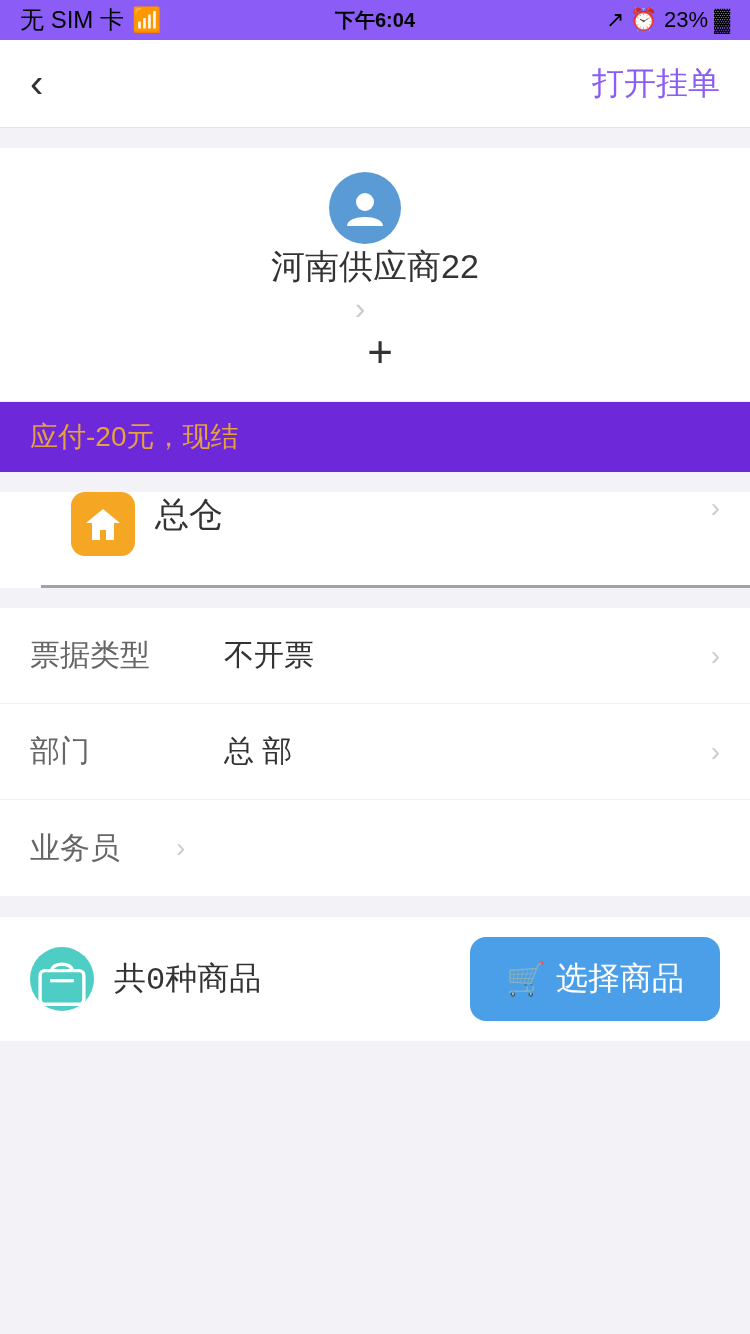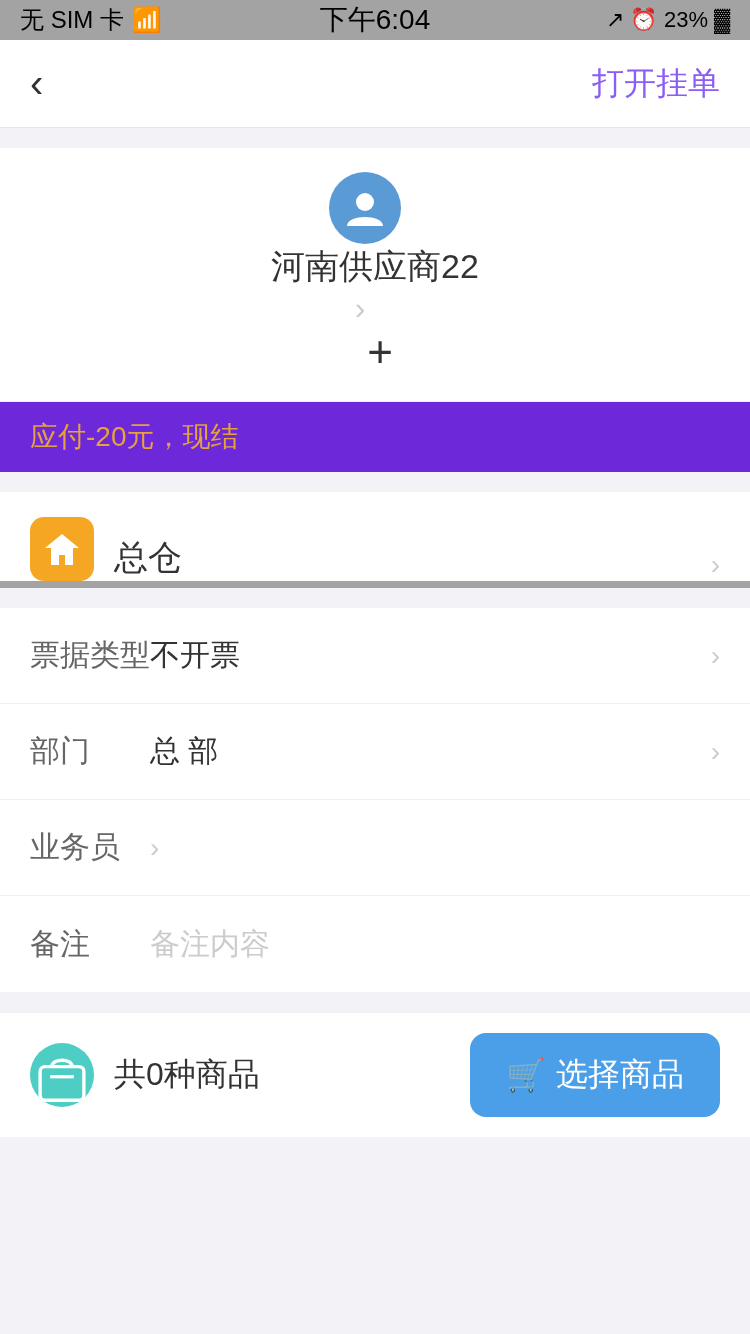--- a/index.html
+++ b/index.html
@@ -10,31 +10,31 @@
       min-height: 1334px;
       font-family: -apple-system, "PingFang SC", "Helvetica Neue", sans-serif;
       background: #f2f2f7;
       font-size: 32px;
       color: #333;
     }
 
     
     .status-bar {
       height: 40px;
-      background: #a3a3a3;
+      background: #8b5cf6;
       display: flex;
       align-items: center;
       justify-content: space-between;
       padding: 16px 20px;
       font-size: 24px;
       font-weight: 500;
       color: #000;
     }
     .status-left { display: flex; align-items: center; gap: 8px; }
-    .status-center { position: absolute; left: 50%; transform: translateX(-50%); font-size: 28px; font-weight: 400; }
+    .status-center { position: absolute; left: 50%; transform: translateX(-50%); font-size: 20px; font-weight: 700; }
     .status-right { display: flex; align-items: center; gap: 6px; font-size: 22px; }
 
     
     .nav-bar {
       height: 88px;
       background: #fff;
       display: flex;
       align-items: center;
       justify-content: space-between;
       padding: 0 30px;
@@ -115,20 +115,21 @@
 
     
     .form-row {
       display: flex;
       align-items: center;
       padding: 0 30px;
       height: 96px;
       background: #fff;
       border-bottom: 1px solid #f0f0f0;
       cursor: pointer;
+      gap: 26px;
     }
     .form-row:last-child {
       border-bottom: none;
     }
     .form-icon {
       width: 64px;
       height: 64px;
       background: #f5a623;
       border-radius: 14px;
       display: flex;
@@ -141,38 +142,40 @@
     .form-label {
       font-size: 30px;
       color: #666;
       width: 120px;
       flex-shrink: 0;
     }
     .form-value {
       flex: 1;
       font-size: 30px;
       color: #333;
+      margin-left: 48px;
     }
     .form-value.placeholder {
       color: #ccc;
     }
     .form-chevron {
       color: #ccc;
       font-size: 28px;
     }
 
     
     .warehouse-row {
       display: flex;
-      align-items: flex-end;
+      align-items: flex-start;
       padding: 0 30px;
       height: 96px;
       background: #fff;
-      border-bottom: 7px solid #a3a3a3;
-      cursor: pointer;
+      border-bottom: 3px solid #a3a3a3;
+      cursor: pointer;
+      margin-left: 41px;
     }
 
     
     .collapse-row {
       height: 80px;
       background: #fff;
       display: flex;
       align-items: center;
       justify-content: center;
       border-top: 1px solid #f0f0f0;
@@ -199,20 +202,21 @@
       display: flex;
       align-items: center;
       justify-content: center;
       margin-right: 20px;
       flex-shrink: 0;
     }
     .product-count {
       flex: 1;
       font-size: 32px;
       color: #333;
+      font-family: Liberation Mono, monospace;
     }
     .select-btn {
       background: #4a9fe8;
       color: #fff;
       border: none;
       border-radius: 16px;
       padding: 20px 36px;
       font-size: 32px;
       display: flex;
       align-items: center;
@@ -297,24 +301,20 @@
     <span class="form-label">部门</span>
     <span class="form-value">总 部</span>
     <span class="form-chevron">›</span>
   </div>
 
   <div class="form-row">
     <span class="form-label">业务员</span>
     <span class="form-chevron">›</span>
   </div>
 
-  <div class="form-row">
-    <span class="form-label">备注</span>
-    <span class="form-value placeholder">备注内容</span>
-  </div>
 
 </div>
 
 <div class="section-divider"></div>
 
 <div class="bottom-bar">
   <div class="product-icon">
 
     <svg viewBox="0 0 38 38" fill="white" xmlns="http://www.w3.org/2000/svg">
       <rect x="6" y="14" width="26" height="20" rx="3" stroke="white" stroke-width="2" fill="none"></rect>

